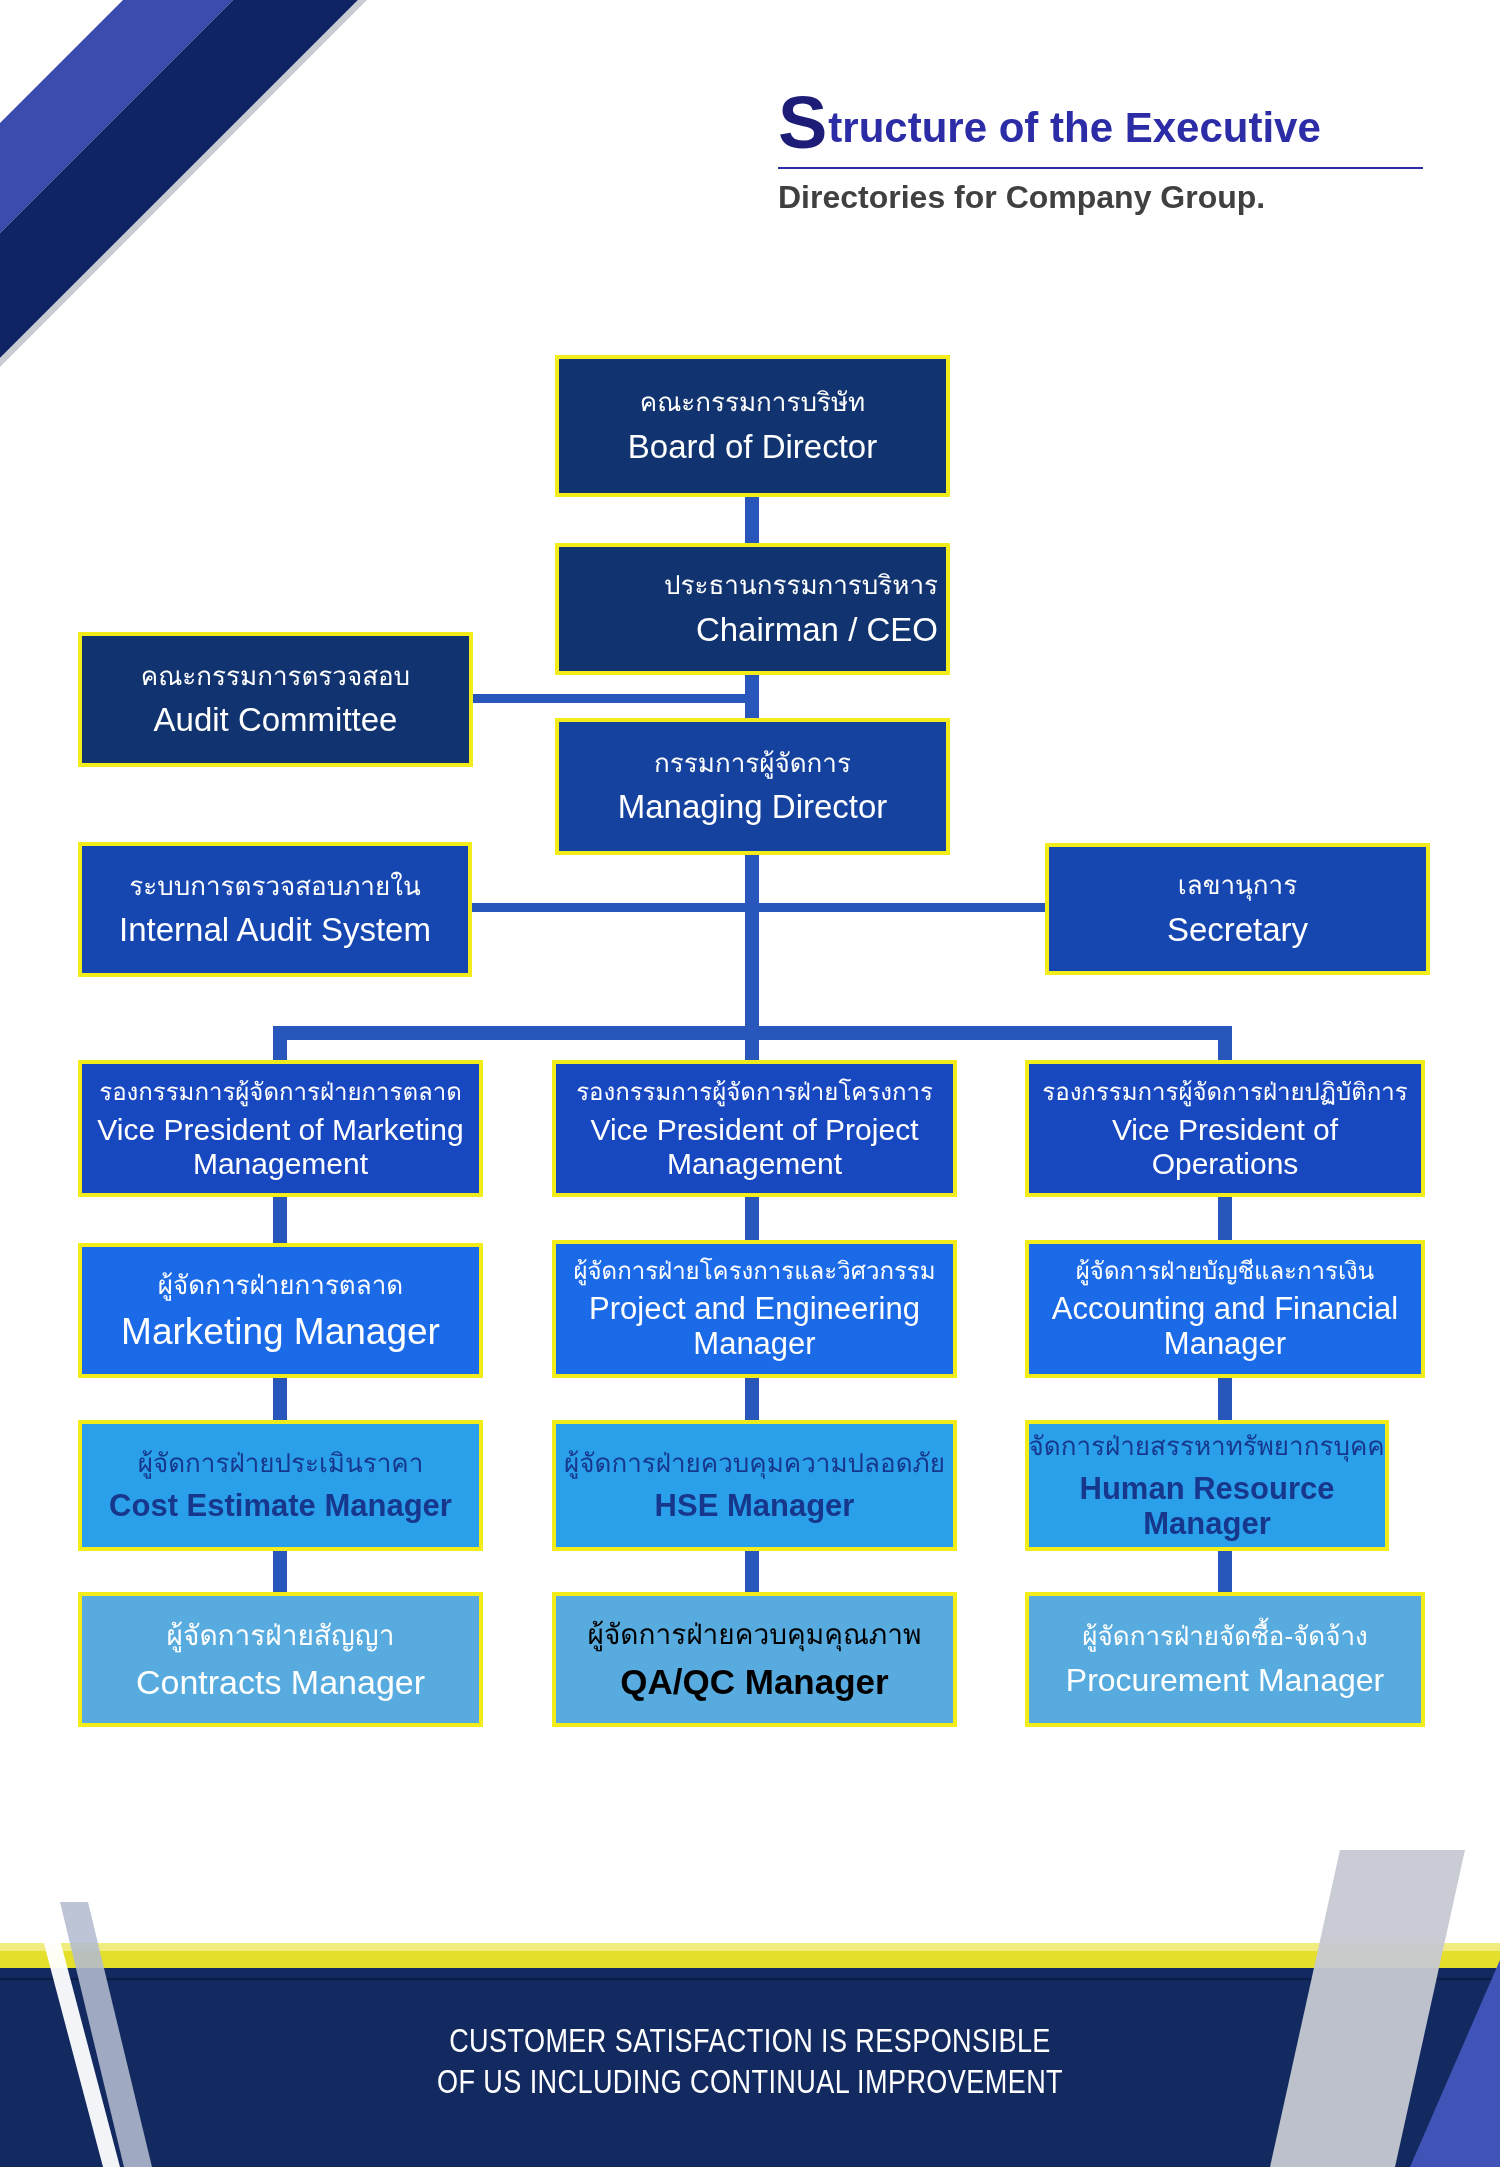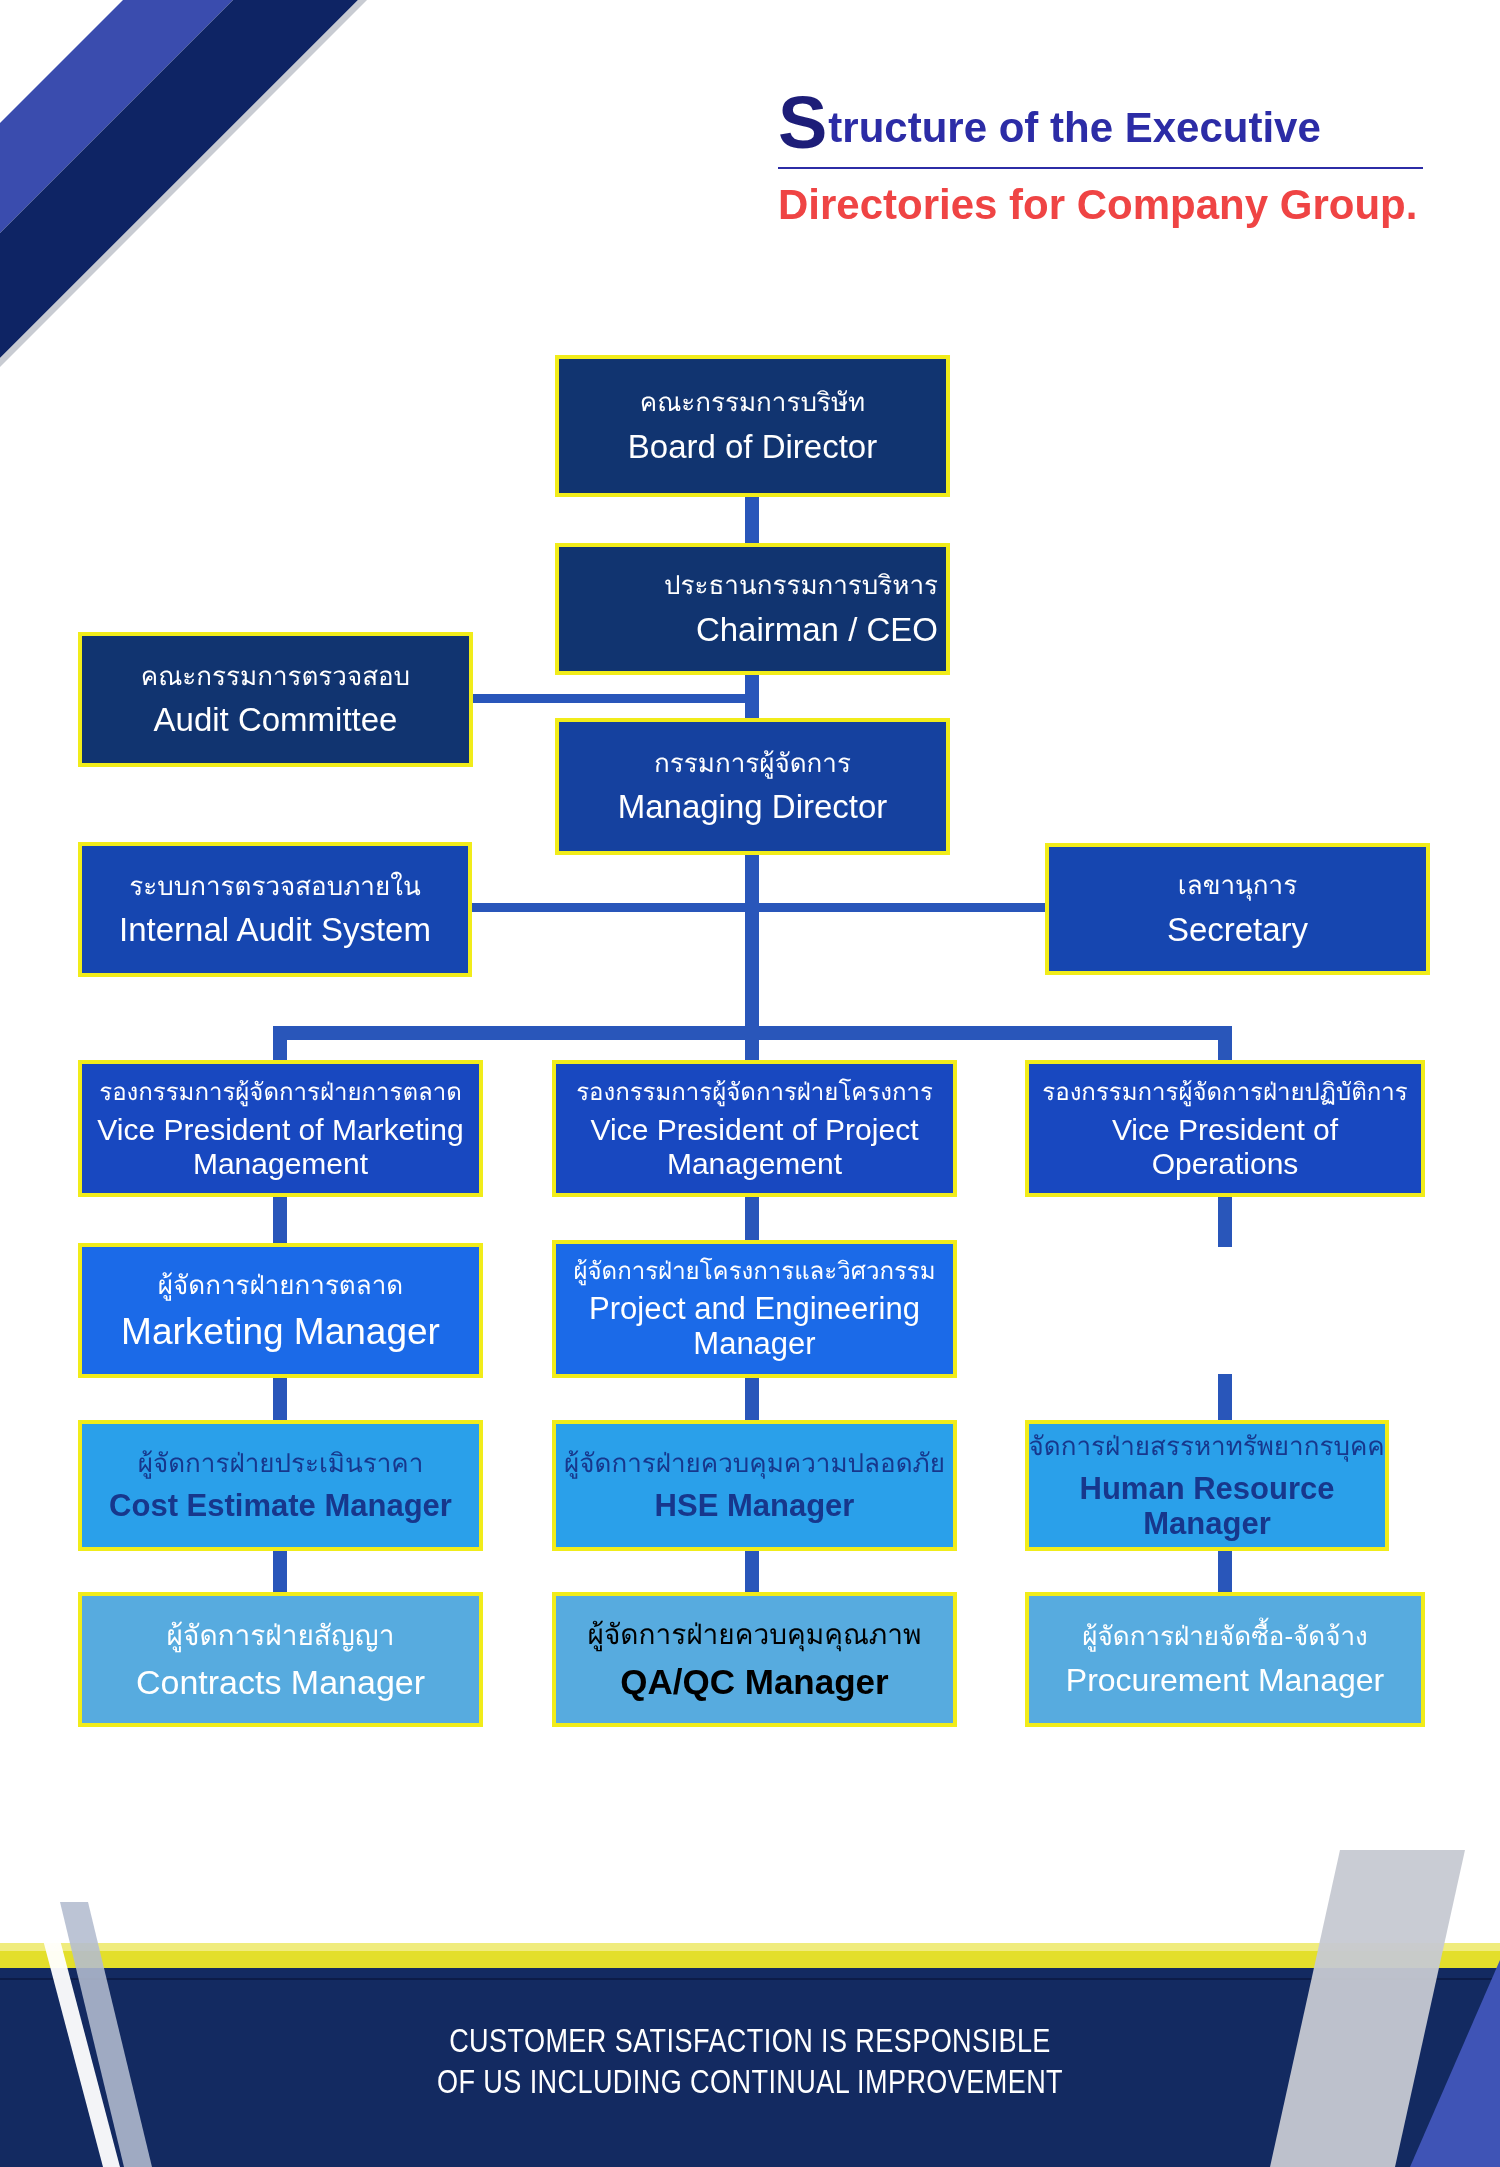--- a/index.html
+++ b/index.html
@@ -9,21 +9,21 @@
   
   .decor{position:absolute;pointer-events:none;}
   #corner-decor{left:0;top:0;}
   #footer-decor{left:0;top:1830px;z-index:6;}
 
   
   #title-block{position:absolute;left:778px;top:86px;width:660px;z-index:2;}
   #title-line1{font-weight:bold;color:#2c2ca6;font-size:42px;line-height:74px;white-space:nowrap;}
   #title-initial{font-size:74px;color:#1d1d78;font-weight:bold;vertical-align:-6px;letter-spacing:1px;}
   #title-underline{height:2px;background:#2c2ca6;width:645px;margin-top:2px;}
-  #title-line2{font-weight:bold;color:#ef4444;font-size:42px;line-height:52px;margin-top:10px;white-space:nowrap;}
+  #title-line2{font-weight:bold;color:#404040;font-size:32px;line-height:52px;margin-top:2px;white-space:nowrap;}
 
   
   .conn{position:absolute;background:#2956ba;z-index:1;}
 
   
   .node{position:absolute;box-sizing:border-box;border:4px solid #f1ec1a;
         display:flex;flex-direction:column;align-items:center;justify-content:center;
         text-align:center;color:#ffffff;z-index:3;overflow:hidden;padding:2px 8px;}
   .node .thai{font-size:26px;line-height:1.25;white-space:nowrap;}
   .node .eng{font-size:33px;line-height:1.12;margin-top:10px;}
@@ -155,20 +155,24 @@
   </div>
 
   <div class="node fill-e" id="box-mkt">
     <div class="thai">ผู้จัดการฝ่ายการตลาด</div>
     <div class="eng">Marketing Manager</div>
   </div>
   <div class="node fill-e" id="box-proj">
     <div class="thai">ผู้จัดการฝ่ายโครงการและวิศวกรรม</div>
     <div class="eng">Project and Engineering Manager</div>
   </div>
+  <div class="node fill-e" id="box-acct">
+    <div class="thai">ผู้จัดการฝ่ายบัญชีและการเงิน</div>
+    <div class="eng">Accounting and Financial Manager</div>
+  </div>
 
   <div class="node fill-f" id="box-cost">
     <div class="thai">ผู้จัดการฝ่ายประเมินราคา</div>
     <div class="eng">Cost Estimate Manager</div>
   </div>
   <div class="node fill-f" id="box-hse">
     <div class="thai">ผู้จัดการฝ่ายควบคุมความปลอดภัย</div>
     <div class="eng">HSE Manager</div>
   </div>
   <div class="node fill-f" id="box-hr">

